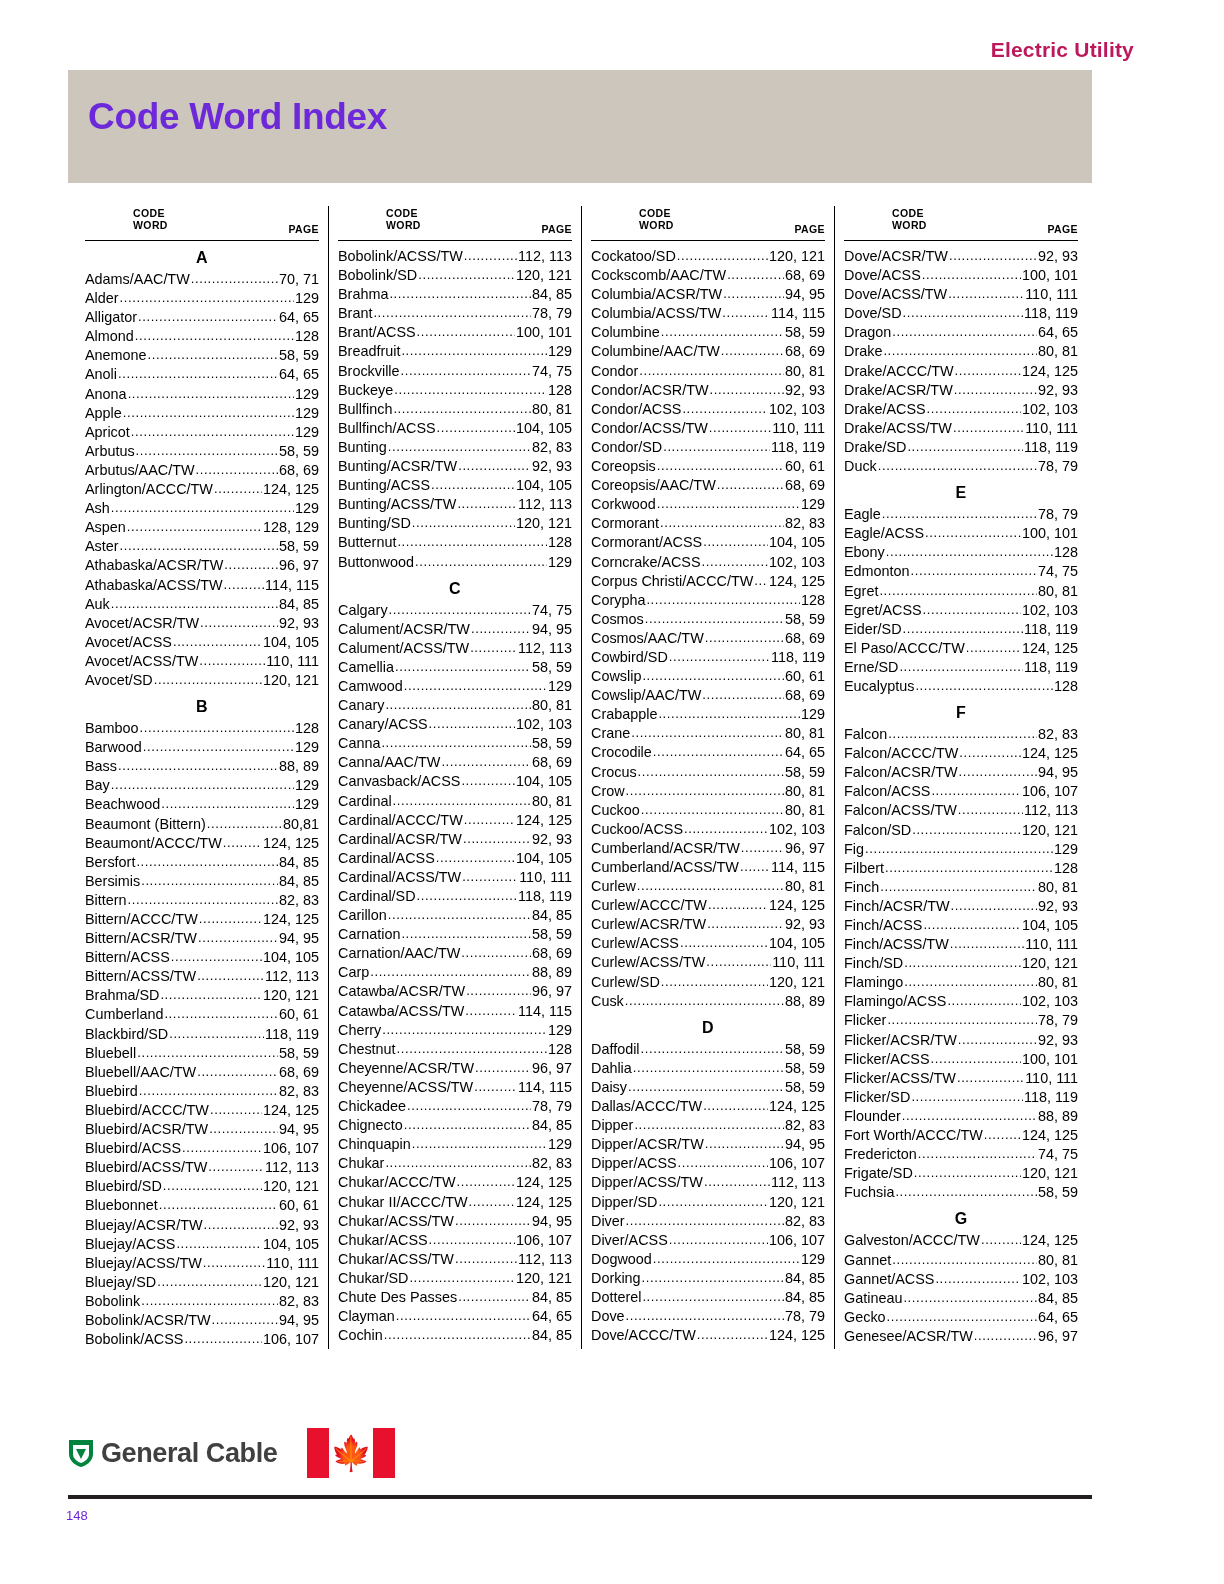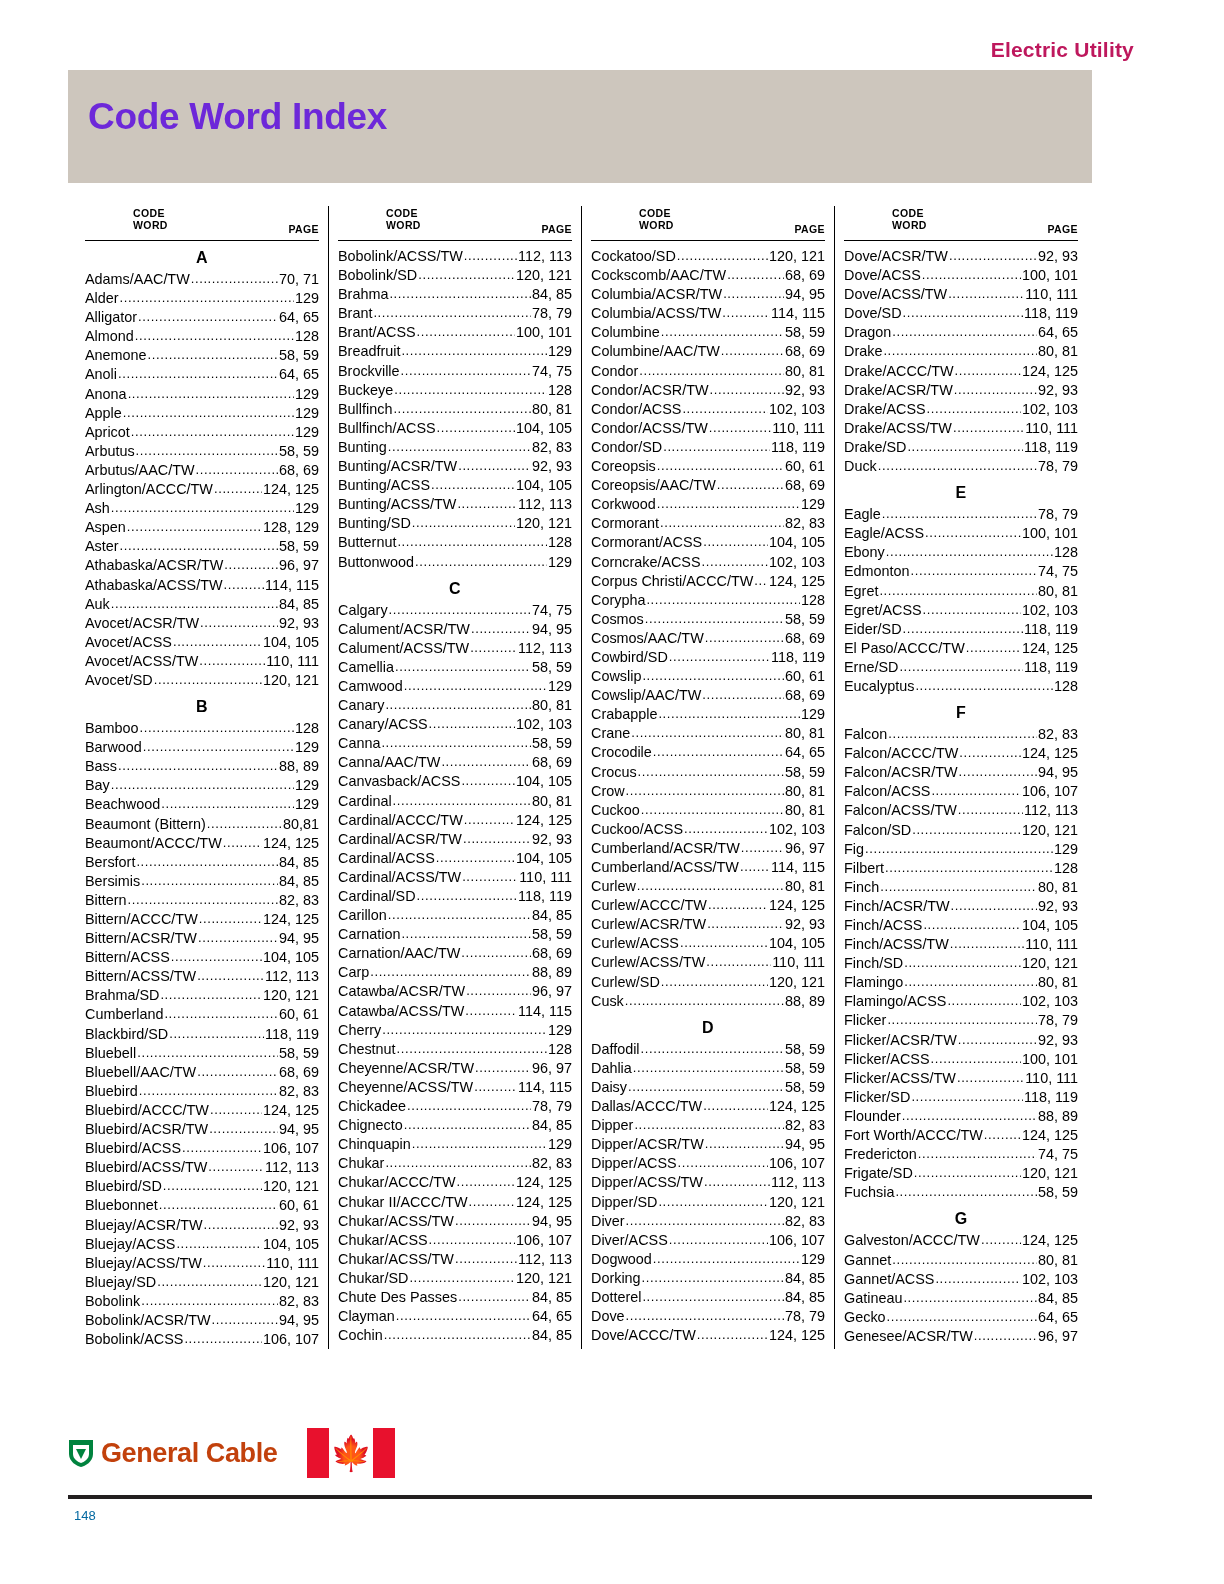--- a/index.html
+++ b/index.html
@@ -139,21 +139,21 @@
     align-items: center;
   }
   .gc-mark {
     width: 26px;
     height: 30px;
     margin-right: 7px;
   }
   .gc-text {
     font-size: 27px;
     font-weight: bold;
-    color: #c2410c;
+    color: #404040;
     letter-spacing: -0.4px;
   }
   .flag {
     margin-left: 30px;
     width: 88px;
     height: 50px;
     position: relative;
     background: #ffffff;
     border: 0;
   }
@@ -170,24 +170,24 @@
     position: absolute;
     left: 50%;
     top: 50%;
     transform: translate(-50%, -50%);
     font-size: 34px;
     color: #e8112d;
     line-height: 1;
   }
   .page-num {
     position: absolute;
-    left: 74px;
+    left: 66px;
     top: 1508px;
     font-size: 13px;
-    color: #0369a1;
+    color: #6d28d9;
   }
 </style>
 </head>
 <body>
 
 <div class="page">
 
   <div class="header-label">Electric Utility</div>
 
   <div class="title-band">

